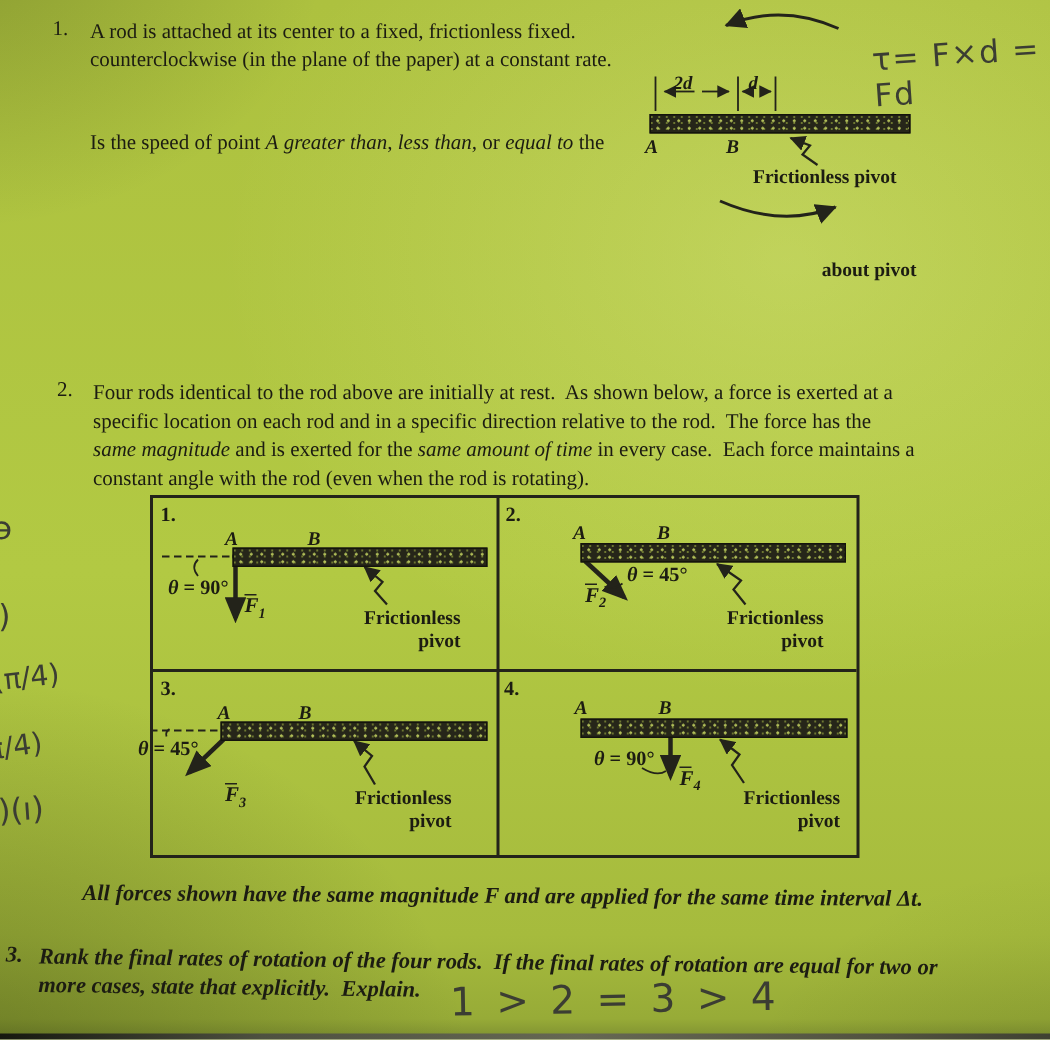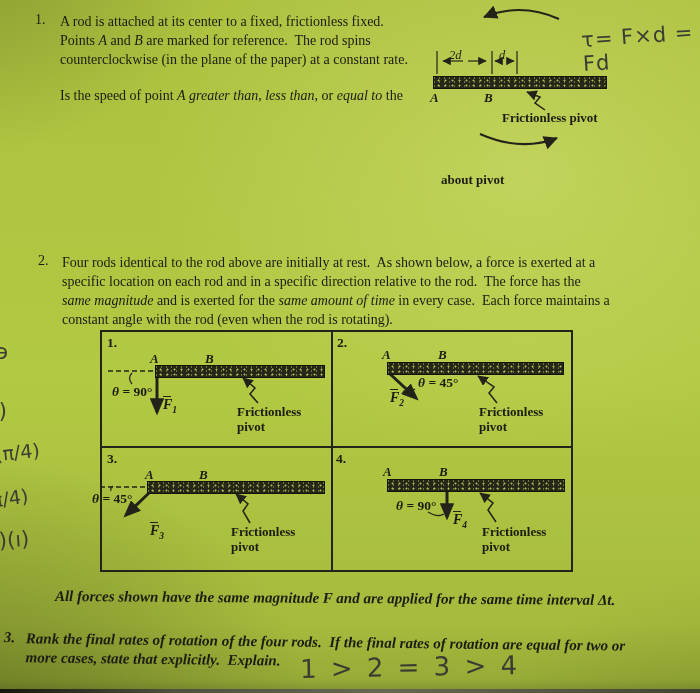--- a/index.html
+++ b/index.html
@@ -17,37 +17,37 @@
     content:""; position:absolute; left:0; right:0; bottom:0; height:4px;
     background:linear-gradient(90deg,#16180f,#4e5140 25%,#666853 55%,#51523f 85%,#3f4132);
   }
   .abs{position:absolute;}
   .tl{white-space:pre; line-height:19px;}
   .it{font-style:italic;}
   .body-text{font-size:14px;}
   .qnum{font-size:14px;}
   .lbl{font-size:13.5px; font-weight:600;}
   .ablbl{font-size:13px; font-style:italic; font-weight:700;}
-  .dim{font-size:12.5px; font-style:italic; font-weight:400;}
+  .dim{font-size:12.5px; font-style:italic; font-weight:700;}
   .theta{display:inline-block; font-size:13.5px; font-weight:600;}
   .theta::first-letter{font-style:italic;}
   .flab{font-size:14px;}
   .vec{position:relative; display:inline-block; font-style:italic; font-weight:700; font-family:"Liberation Serif",serif;}
   .vec::before{content:""; position:absolute; left:0; right:1px; top:-1px; border-top:1.5px solid #23231a;}
   .flab sub{font-size:9.5px; font-style:italic; font-weight:700;}
   .hand{font-family:"DejaVu Sans", sans-serif; color:#3b3d33;}
   .rod{
     position:absolute; height:11px; background-color:#262619;
     background-image:
       radial-gradient(circle, rgba(190,205,95,.9) 0.9px, rgba(0,0,0,0) 1.1px),
       radial-gradient(circle, rgba(140,155,60,.7) 0.8px, rgba(0,0,0,0) 1px);
     background-size:7px 5px, 5px 4px; background-position:1px 1px, 3px 3px;
     border:1.5px solid #14140c;
   }
-  .pivlab{font-size:13px; font-weight:600; text-align:left; line-height:15px;}
+  .pivlab{font-size:13px; font-weight:600; text-align:right; line-height:15px;}
   svg.overlay{position:absolute; left:0; top:0; pointer-events:none;}
   svg.overlay *{stroke:#23231a; fill:none;}
   svg.overlay .dot{fill:#1a1a10; stroke:none;}
   svg.overlay .mk{fill:#23231a; stroke:none;}
 </style>
 </head>
 <body>
 
 <div class="page">
 
@@ -131,21 +131,20 @@
   <div class="rod" style="left:387px;top:479px;width:176px;"></div>
 
   <div class="abs" style="left:100px;top:330px;width:469px;height:238px;border:2px solid #23231a;">
     <div style="position:absolute;left:229px;top:0;bottom:0;width:2px;background:#23231a;"></div>
     <div style="position:absolute;left:0;right:0;top:114px;height:2px;background:#23231a;"></div>
   </div>
 
   <div class="abs qnum" style="left:35px;top:12px;">1.</div>
   <div class="abs body-text" style="left:60px;top:12px;">
       <div class="tl"><span>A rod is attached at its center to a fixed, frictionless fixed.</span></div>
-      <div class="tl"><span>Points </span><span class="it">A</span><span> and </span><span class="it">B</span><span> are marked for reference.  The rod spins</span></div>
       <div class="tl"><span>counterclockwise (in the plane of the paper) at a constant rate.</span></div>
     </div>
   <div class="abs body-text" style="left:60px;top:86px;">
       <div class="tl"><span>Is the speed of point </span><span class="it">A</span><span> </span><span class="it">greater than</span><span>, </span><span class="it">less than</span><span>, or </span><span class="it">equal to</span><span> the</span></div>
     </div>
 
   <div class="abs hand" style="left:582px;top:24px;font-size:21px;letter-spacing:1px;transform:rotate(-4deg);">τ= F×d = Fd</div>
   <div class="abs dim" style="left:449px;top:48px;">2d</div>
   <div class="abs dim" style="left:499px;top:48px;">d</div>
   <div class="abs ablbl" style="left:430px;top:90px;">A</div>

